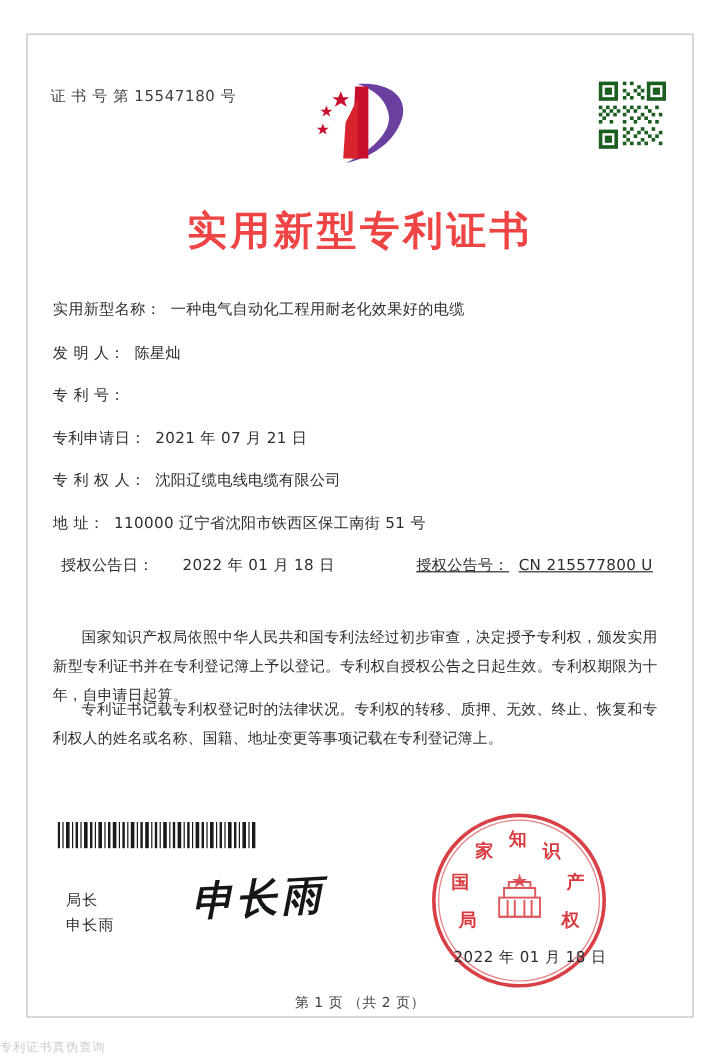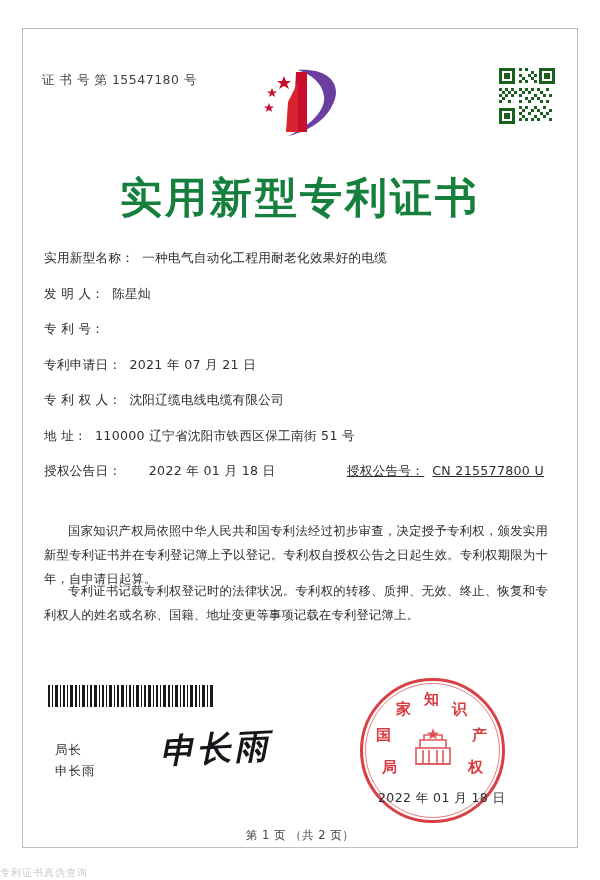--- a/index.html
+++ b/index.html
@@ -51,24 +51,24 @@
     width: 60px;
     height: 60px;
   }
   .title {
     position: absolute;
     left: 0;
     right: 0;
     top: 170px;
     text-align: center;
     font-family: "DejaVu Serif", serif;
-    font-size: 42px;
+    font-size: 33px;
     font-weight: bold;
     letter-spacing: 3px;
-    color: #15803d;
+    color: #ef4444;
   }
   .fields {
     position: absolute;
     left: 44px;
     top: 250px;
     width: 500px;
   }
   .field-row {
     display: flex;
     align-items: baseline;
@@ -78,21 +78,22 @@
   }
   .field-label {
     white-space: nowrap;
     letter-spacing: 0.3px;
   }
   .field-value {
     margin-left: 8px;
     letter-spacing: 0.3px;
   }
   .field-row.two-col {
-    justify-content: space-between;
+    justify-content: flex-end;
+    gap: 16px;
   }
   .second-col {
     margin-left: 52px;
     display: flex;
     align-items: baseline;
     text-decoration: underline;
   }
   .para {
     position: absolute;
     left: 44px;

